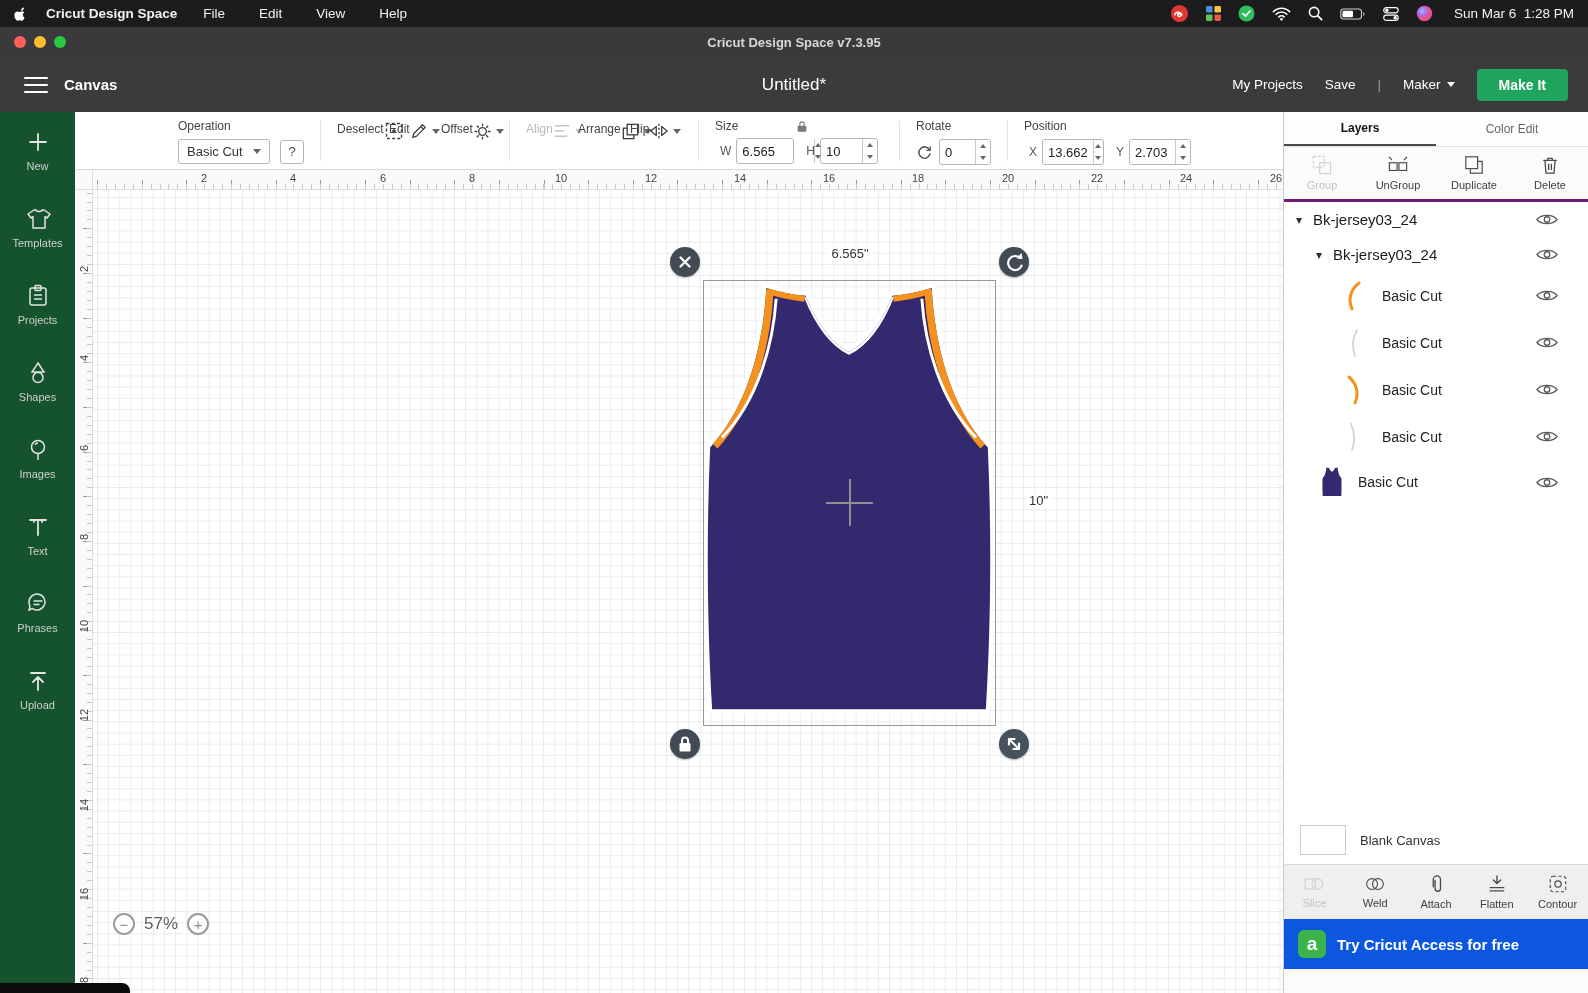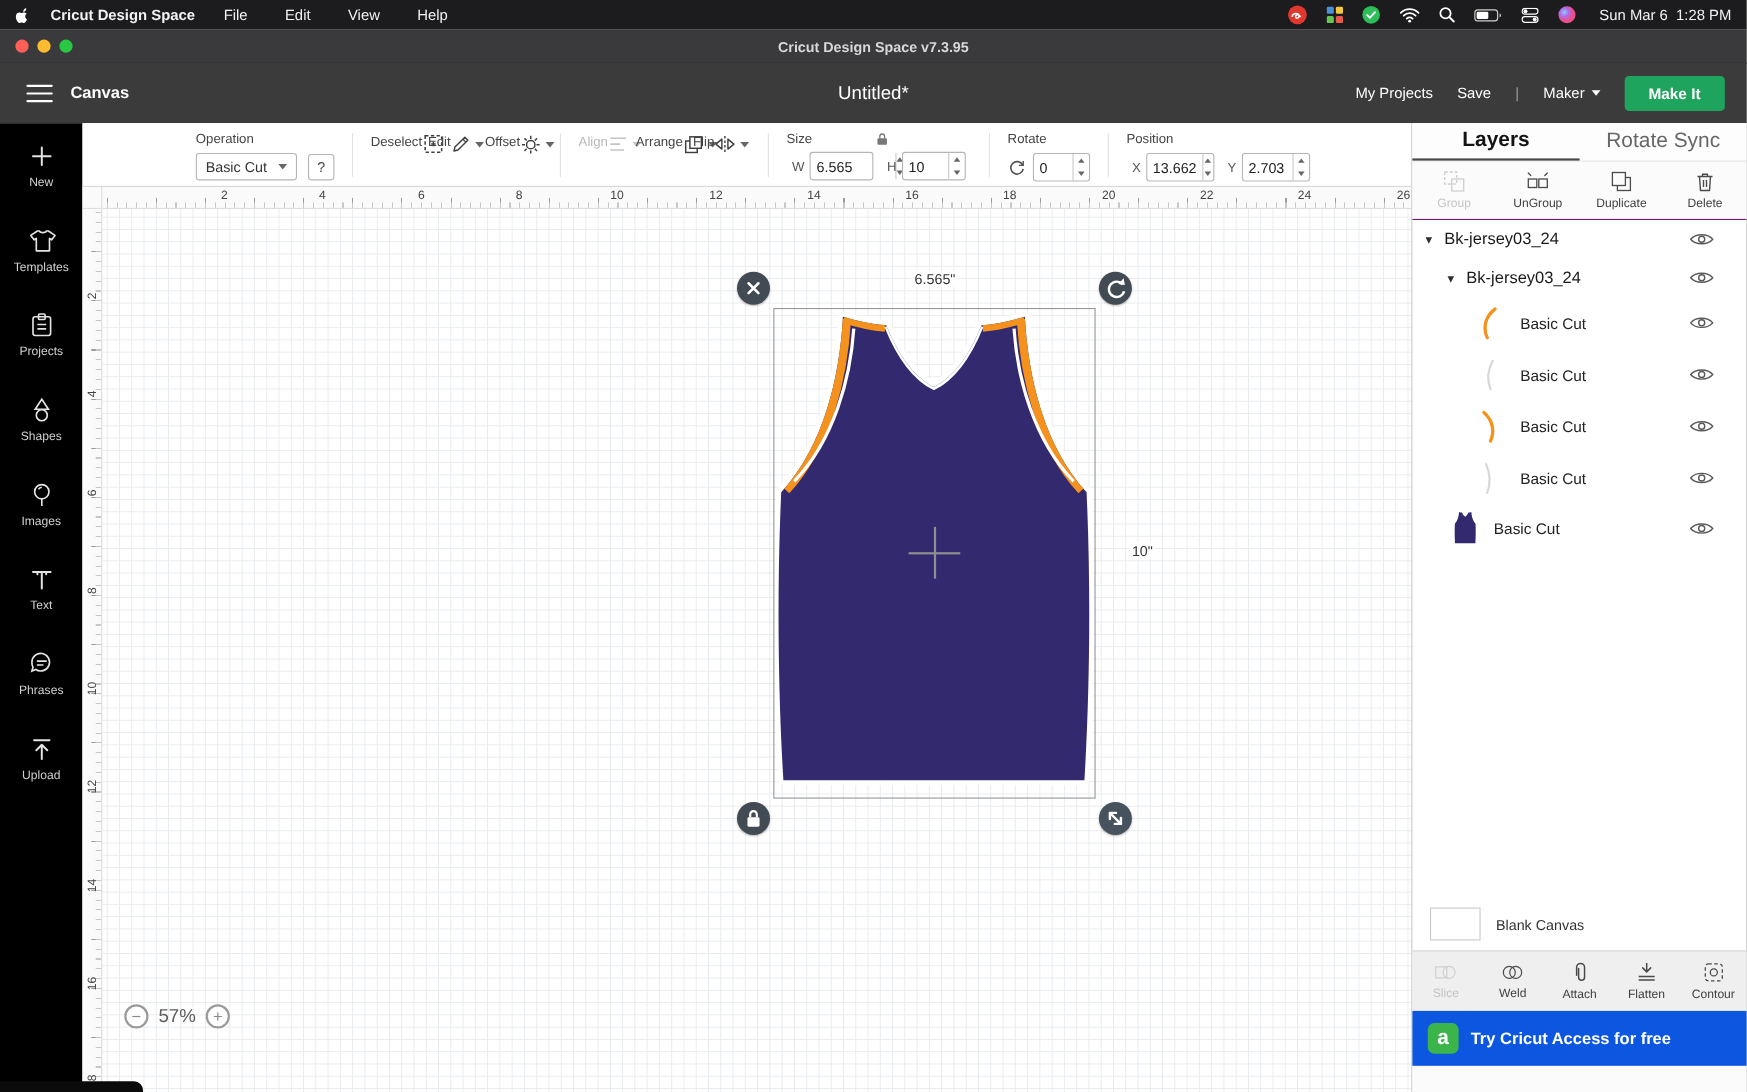--- a/index.html
+++ b/index.html
@@ -33,21 +33,21 @@
   .hdr-title{position:absolute;left:50%;transform:translateX(-50%);font-size:17px;color:#fff;}
   .hdr-right{margin-left:auto;display:flex;align-items:center;gap:22px;margin-right:20px;font-size:13.5px;}
   .hdr-link{cursor:pointer;}
   .hdr-sep{color:#9a9a9a;}
   .machine{display:flex;align-items:center;gap:6px;cursor:pointer;}
   .caret-down{width:0;height:0;border-left:4px solid transparent;border-right:4px solid transparent;border-top:5px solid #fff;display:inline-block;}
   .makeit{background:#1ea45c;color:#fff;font-size:14px;font-weight:bold;border:none;
     border-radius:4px;padding:8px 22px;cursor:pointer;}
 
   
-  .tools{position:absolute;top:112px;left:0;bottom:0;width:75px;background:#000000;
+  .tools{position:absolute;top:112px;left:0;bottom:0;width:75px;background:#14532d;
     display:flex;flex-direction:column;align-items:flex-end;padding-top:18px;box-sizing:border-box;}
   .tool-item{height:77px;width:100%;display:flex;flex-direction:column;align-items:center;cursor:pointer;}
   .tool-item svg{stroke:#e3e3e3;}
   .tool-item .tlabel{font-size:11px;color:#cfcfcf;margin-top:6px;}
 
   
   .toolbar{position:absolute;top:112px;left:75px;width:1208px;height:58px;background:#fff;
     border-bottom:1px solid #d8d8d8;box-sizing:border-box;display:flex;align-items:flex-start;
     padding:7px 0 0 103px;color:#333;}
   .tb-caption{font-size:12px;color:#444;margin-bottom:6px;}
@@ -103,23 +103,23 @@
   .crosshair-v{position:absolute;left:774px;top:309px;width:1.5px;height:47px;background:#8f8f8f;}
   .zoom{position:absolute;left:38px;top:743px;display:flex;align-items:center;gap:9px;color:#777;}
   .zoom .zbtn{width:22px;height:22px;border:2px solid #9a9a9a;border-radius:50%;display:flex;align-items:center;
     justify-content:center;font-size:15px;color:#8a8a8a;cursor:pointer;background:rgba(255,255,255,.6);box-sizing:border-box;}
   .zoom .zval{font-size:17px;color:#5d5d5d;}
 
   
   .panel{position:absolute;top:112px;right:0;bottom:0;width:305px;background:#fff;border-left:1px solid #c8c8c8;
     box-sizing:border-box;display:flex;flex-direction:column;}
   .panel-tabs{height:34px;display:flex;border-bottom:1px solid #e0e0e0;background:#fdfdfd;flex:none;}
-  .ptab{flex:1;display:flex;align-items:center;justify-content:center;font-size:19px;color:#666;cursor:pointer;box-sizing:border-box;}
+  .ptab{flex:1;display:flex;align-items:center;justify-content:center;font-size:12px;color:#666;cursor:pointer;box-sizing:border-box;}
   .ptab.active{color:#141414;font-weight:bold;border-bottom:2px solid #4a4a4a;}
-  .panel-actions{height:52px;display:flex;background:#fbfbfb;border-bottom:1px solid #701a75;flex:none;}
+  .panel-actions{height:52px;display:flex;background:#fbfbfb;border-bottom:3px solid #701a75;flex:none;}
   .pact{flex:1;display:flex;flex-direction:column;align-items:center;justify-content:center;gap:4px;
     font-size:11px;color:#3f3f3f;cursor:pointer;}
   .pact svg{stroke:#4a4a4a;}
   .pact.disabled{color:#c3c3c3;cursor:default;}
   .pact.disabled svg{stroke:#cfcfcf;}
   .layer-list{flex:1;overflow:hidden;}
   .lrow{display:flex;align-items:center;cursor:pointer;}
   .lrow .caret{font-size:12px;color:#2e2e2e;margin-right:7px;width:10px;}
   .lrow.g0{height:35px;padding-left:12px;}
   .lrow.g1{height:35px;padding-left:32px;}
@@ -548,21 +548,21 @@
     <div class="zoom">
       <span class="zbtn">−</span>
       <span class="zval">57%</span>
       <span class="zbtn">+</span>
     </div>
   </div>
 
   <div class="panel">
     <div class="panel-tabs">
       <span class="ptab active">Layers</span>
-      <span class="ptab">Rotate Sync</span>
+      <span class="ptab">Color Edit</span>
     </div>
     <div class="panel-actions">
       <span class="pact disabled">
         <svg width="20" height="20" viewBox="0 0 22 22" fill="none" stroke-width="1.3">
             <rect x="1.5" y="1.5" width="12" height="12" stroke-dasharray="3 2"></rect>
             <rect x="8.5" y="8.5" width="12" height="12"></rect>
           </svg>
         <span>Group</span>
       </span>
       <span class="pact">

